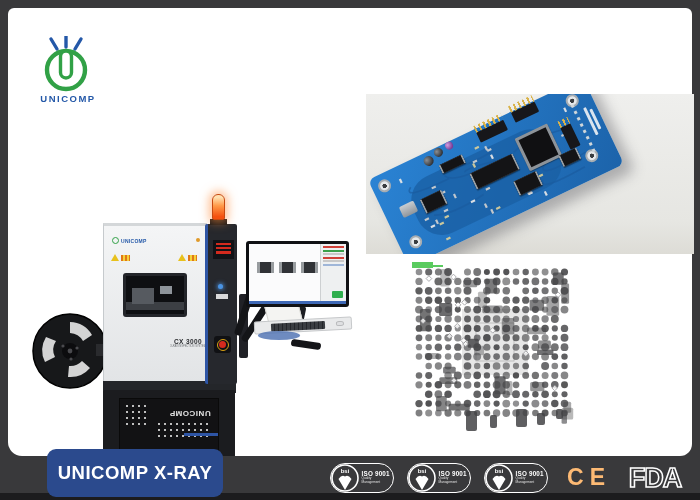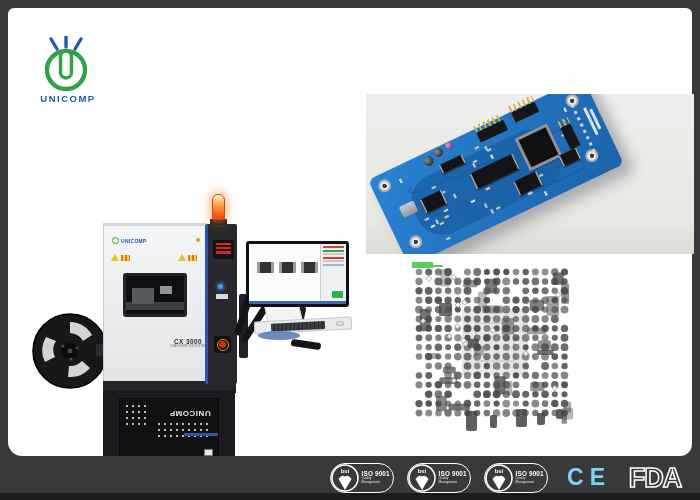--- a/index.html
+++ b/index.html
@@ -121,21 +121,21 @@
   .bottom-bar { position:absolute; left:0; top:456px; width:700px; height:44px; background:#39393b; }
   .brand-plate { position:absolute; left:47px; top:449px; width:176px; height:48px; background:#2b4a8d;
                  border-radius:9px; display:flex; align-items:center; justify-content:center; z-index:5; }
   .brand-plate span { color:#fff; font-size:18.5px; font-weight:bold; letter-spacing:.5px; white-space:nowrap; }
   .cert-row { position:absolute; right:14px; top:462px; height:31px; display:flex; align-items:center; gap:13px; z-index:5; }
   .iso-badge { width:64px; height:30px; border:1.8px solid #fff; border-radius:16px; display:flex; align-items:center; }
   .iso-badge svg { margin-left:-1.5px; flex:none; }
   .iso-text { margin-left:2px; color:#fff; line-height:1.15; }
   .iso-std { font-size:6.3px; font-weight:bold; letter-spacing:.2px; }
   .iso-sub { font-size:3.2px; opacity:.85; }
-  .ce-mark { color:#7dd3fc; font-size:23px; font-weight:bold; letter-spacing:6px; margin-left:6px; }
+  .ce-mark { color:#fdba74; font-size:23px; font-weight:bold; letter-spacing:6px; margin-left:6px; }
 </style>
 </head>
 <body>
 
 <div id="frame">
   <div class="content">
 
     <div class="brand-logo">
       <svg width="60" height="56" viewBox="0 0 60 56">
         <line x1="21" y1="13" x2="15" y2="3" stroke="#2458a8" stroke-width="3.4" stroke-linecap="round"></line>
@@ -621,20 +621,23 @@
           <rect x="112" y="150" width="11" height="18" rx="2" fill="#434345" fill-opacity="0.85"></rect>
           <rect x="133" y="154" width="8" height="12" rx="2" fill="#434345" fill-opacity="0.85"></rect>
           <rect x="152" y="150" width="7" height="10" rx="2" fill="#434345" fill-opacity="0.85"></rect>
         </svg>
       <div class="xray-overlay"></div>
     </div>
   </div>
 
   <div class="bottom-bar"></div>
 
+  <div class="brand-plate">
+    <span>UNICOMP X-RAY</span>
+  </div>
 
   <div class="cert-row">
     <div class="iso-badge">
       <svg width="30" height="30" viewBox="0 0 30 30">
         <circle cx="15" cy="15" r="13" fill="none" stroke="#fff" stroke-width="1.6"></circle>
         <text x="15" y="10" text-anchor="middle" font-size="6" font-weight="bold" fill="#fff" font-family="Liberation Sans, sans-serif">bsi</text>
         <path d="M15 27 L8.5 16 Q12 11 15 13.5 Q18 11 21.5 16 Z" fill="#fff"></path>
       </svg>
       <div class="iso-text">
         <div class="iso-std">ISO 9001</div>

